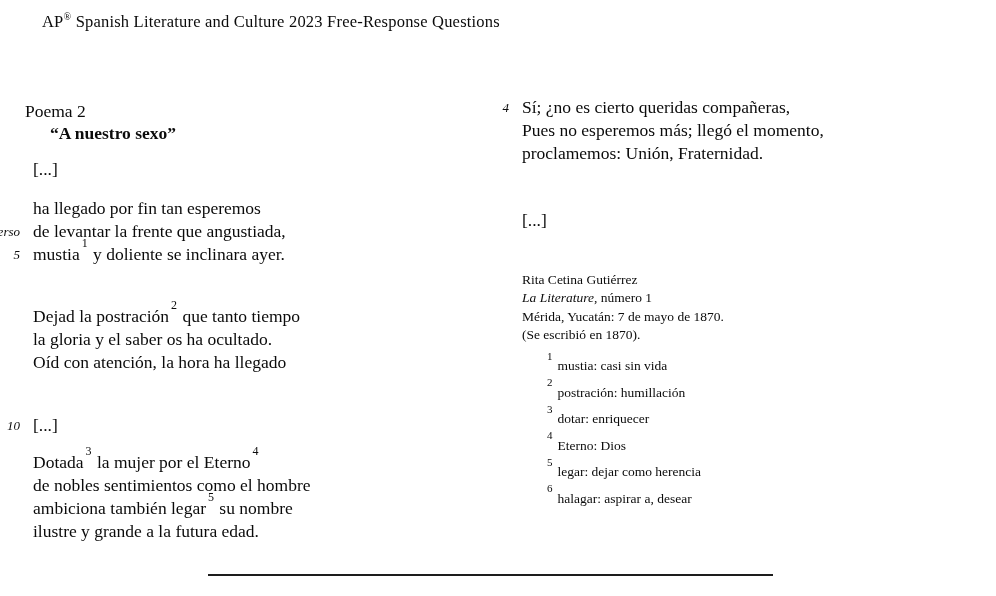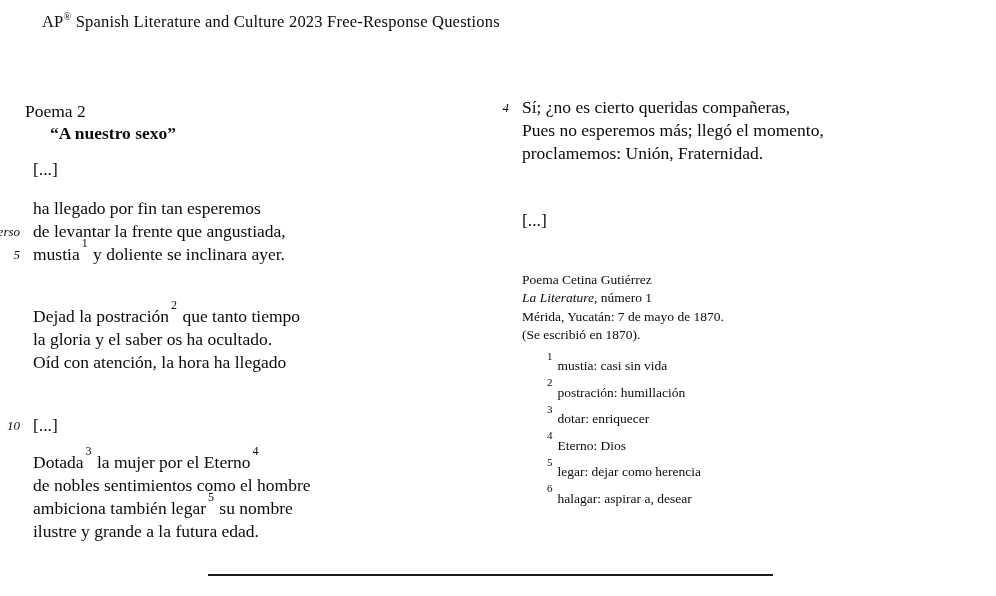--- a/index.html
+++ b/index.html
@@ -155,21 +155,21 @@
     </div>
   <div class="stanza s4">
       <div class="pline"><span class="lnum">4</span><span>Sí; ¿no es cierto queridas compañeras,</span></div>
       <div class="pline"><span>Pues no esperemos más; llegó el momento,</span></div>
       <div class="pline"><span>proclamemos: Unión, Fraternidad.</span></div>
     </div>
 
   <div class="ellipsis e3">[...]</div>
 
   <div class="attribution">
-      <div class="aline">Poema Cetina Gutiérrez</div>
+      <div class="aline">Rita Cetina Gutiérrez</div>
       <div class="aline"><i>La Literature</i>, número 1</div>
       <div class="aline">Mérida, Yucatán: 7 de mayo de 1870.</div>
       <div class="aline">(Se escribió en 1870).</div>
     </div>
 
   <div class="footnotes">
       <div class="fnrow"><sup>1</sup><span>mustia: casi sin vida</span></div>
       <div class="fnrow"><sup>2</sup><span>postración: humillación</span></div>
       <div class="fnrow"><sup>3</sup><span>dotar: enriquecer</span></div>
       <div class="fnrow"><sup>4</sup><span>Eterno: Dios</span></div>

